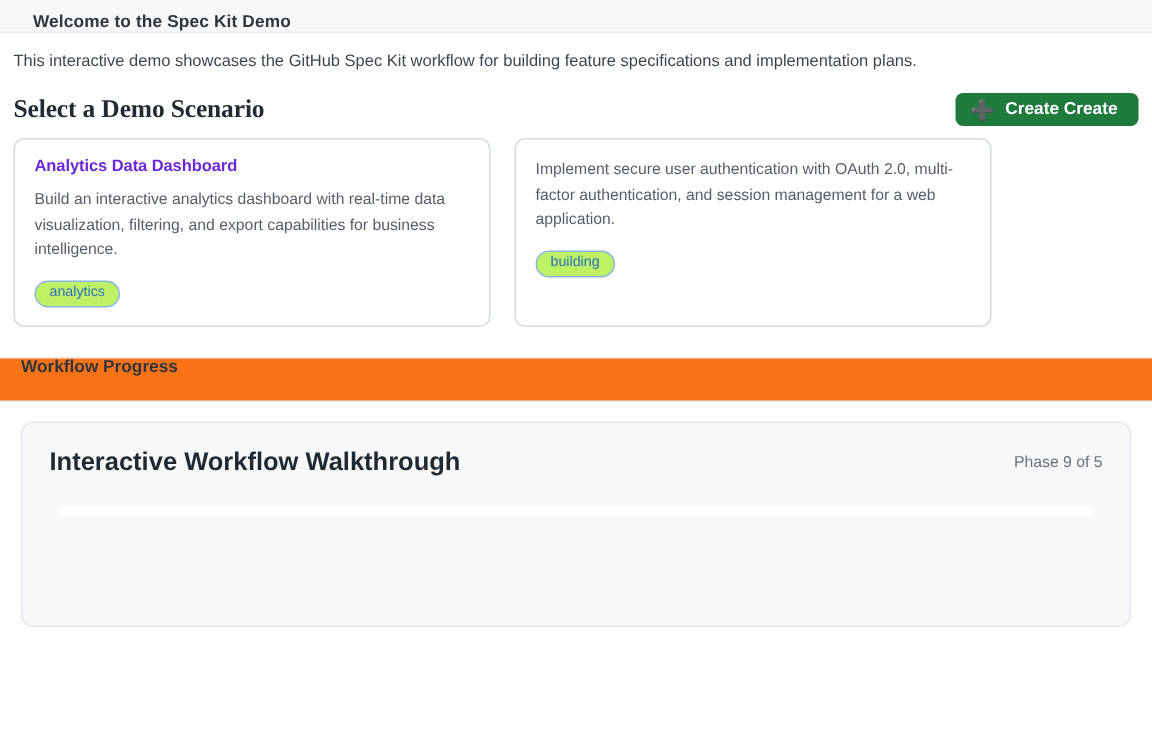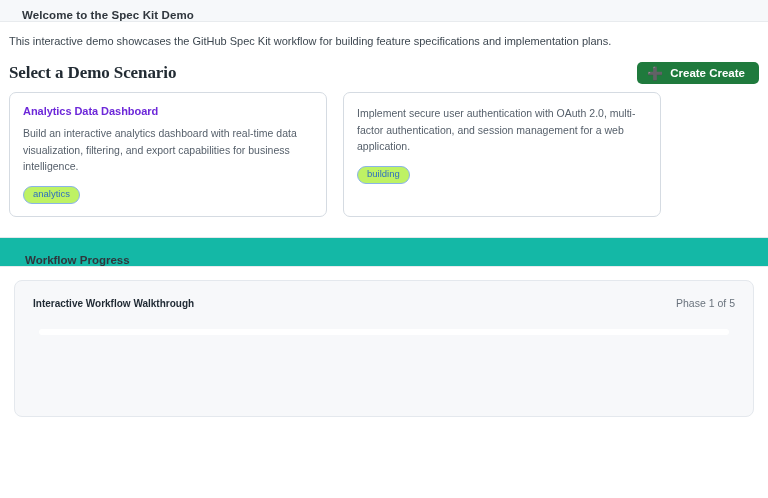--- a/index.html
+++ b/index.html
@@ -119,26 +119,26 @@
     line-height: 1.15;
     background: #bef264;
   }
 
   
   .section-divider {
     margin-top: 20px;
     border-top: 1px solid #e3e7eb;
   }
   .progress-band {
-    background: #14b8a6;
+    background: #f97316;
     border-bottom: 1px solid #e8ebee;
     height: 29px;
     display: flex;
-    align-items: flex-end;
-    padding: 0 25px;
+    align-items: flex-start;
+    padding: 0 14px;
   }
   .progress-band-title {
     font-size: 11.5px;
     font-weight: 700;
     color: #2f363d;
   }
 
   
   .walkthrough-outer {
     padding: 13px 14px 0 14px;
@@ -150,21 +150,21 @@
     padding: 16px 18px 0 18px;
     height: 137px;
     overflow: hidden;
   }
   .walkthrough-head {
     display: flex;
     align-items: center;
     justify-content: space-between;
   }
   .walkthrough-title {
-    font-size: 10px;
+    font-size: 17px;
     font-weight: 700;
     color: #1f2933;
   }
   .phase-label {
     font-size: 10.5px;
     color: #6a737d;
   }
 
   .progress-track {
     margin: 20px 6px 0 6px;
@@ -218,21 +218,21 @@
 <div class="section-divider"></div>
 <div class="progress-band">
   <span class="progress-band-title">Workflow Progress</span>
 </div>
 
 <div class="walkthrough-outer">
   <div class="walkthrough-panel">
 
     <div class="walkthrough-head">
       <div class="walkthrough-title">Interactive Workflow Walkthrough</div>
-      <div class="phase-label">Phase 1 of 5</div>
+      <div class="phase-label">Phase 9 of 5</div>
     </div>
 
     <div class="progress-track">
       <div class="progress-fill" style="width: 0%;"></div>
     </div>
 
   </div>
 </div>
 
 </body></html>

